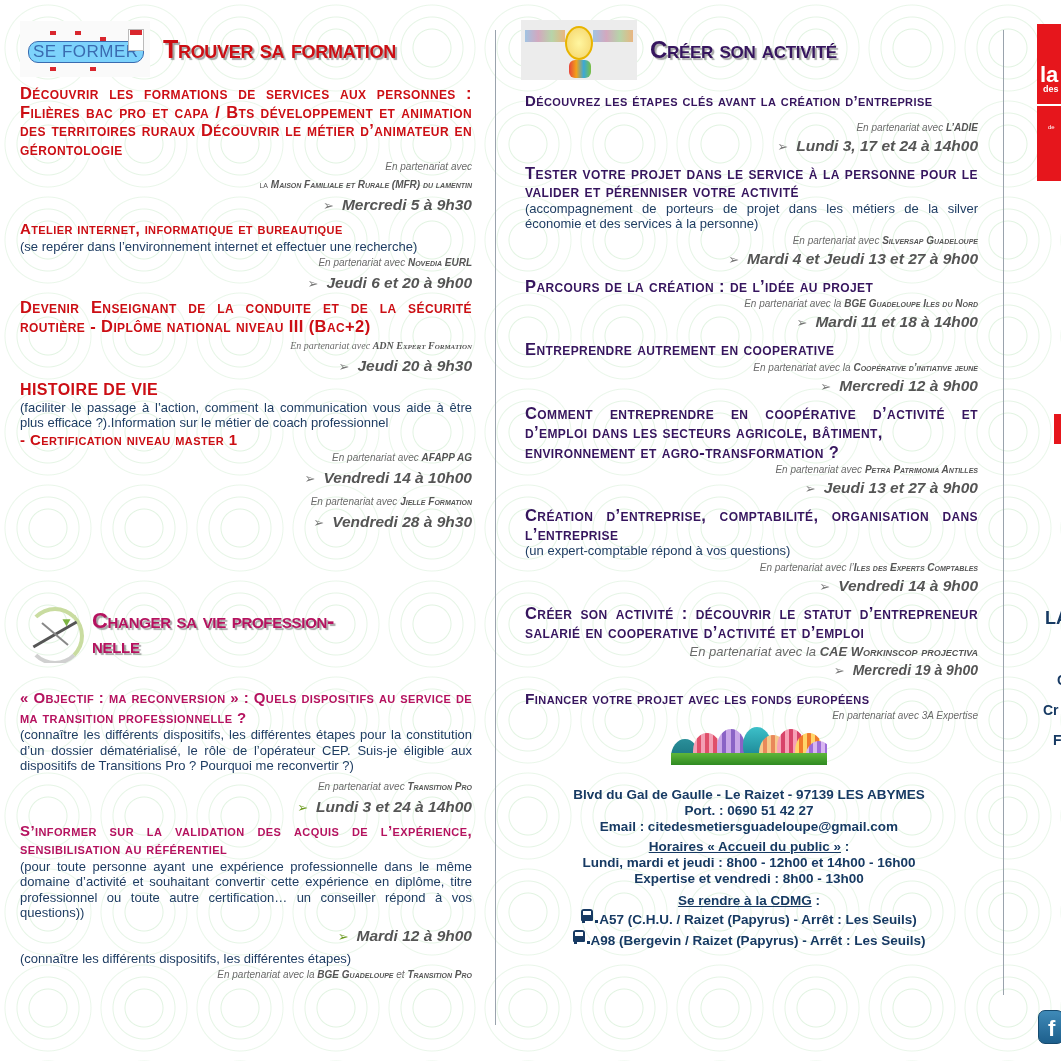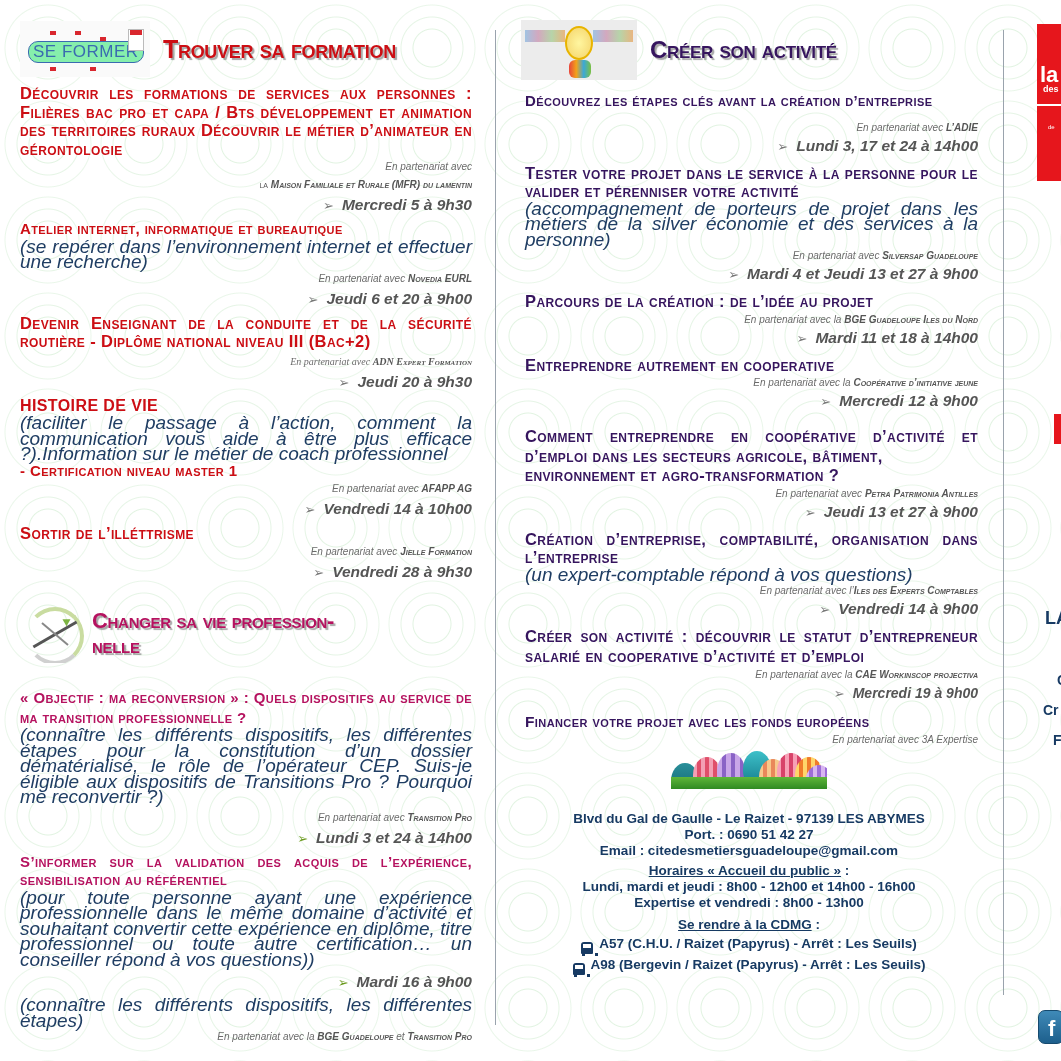--- a/index.html
+++ b/index.html
@@ -31,39 +31,39 @@
     .magenta .section-title, .magenta .item-title { color: #b5125f; }
     .purple .section-title, .purple .item-title { color: #36155e; }
 
     .item { margin-bottom: 4px; }
     .item-title {
       font-weight: bold; font-variant: small-caps; font-size: 16.5px; line-height: 18.5px;
       text-align: justify; letter-spacing: 0.4px;
     }
     .item-title.small { font-size: 15px; }
     .item-desc {
-      font-style: italic; font-size: 19px; line-height: 15.5px; color: #1f3d63; text-align: justify;
+      font-size: 13px; line-height: 15.5px; color: #1f3d63; text-align: justify;
     }
     .partner {
       text-align: right; font-style: italic; font-size: 10px; line-height: 18px; color: #6b6b6b;
     }
     .partner b { font-variant: small-caps; color: #555; font-weight: bold; }
     .date {
       text-align: right; font-style: italic; font-weight: bold; font-size: 15.5px; line-height: 21px; color: #555;
     }
     .date .arrow { font-style: normal; font-weight: normal; color: #777; margin-right: 8px; font-size: 13px; }
     .date .arrow.green { color: #6b9a1e; }
 
     
     #thumb-se-former {
       width: 130px; height: 56px; background: #fafafa;
     }
     #thumb-se-former .label {
       position: absolute; left: 8px; top: 20px; font-size: 17px; color: #3a6bb0; letter-spacing: 0.5px;
-      border: 1.5px solid #3a6bb0; border-radius: 10px; padding: 0 4px; background: #86efac;
+      border: 1.5px solid #3a6bb0; border-radius: 10px; padding: 0 4px; background: #7dd3fc;
     }
     .stick { position: absolute; width: 6px; height: 4px; background: #d9272e; }
     #thumb-bulb { width: 116px; height: 60px; background: #ececec; }
     #thumb-bulb .bulb {
       position: absolute; left: 44px; top: 6px; width: 28px; height: 34px; border-radius: 50%;
       border: 2px solid #e8b400; background: radial-gradient(#fff6a0, #f4d36a);
     }
     #thumb-bulb .splash {
       position: absolute; left: 48px; top: 40px; width: 22px; height: 18px; border-radius: 6px;
       background: linear-gradient(90deg,#e8453c,#f3a21a,#3ba8d8,#7bc043);
@@ -83,21 +83,21 @@
     #thumb-compass .tip { position: absolute; left: 44px; top: 14px; width: 0; height: 0; border-left: 7px solid #7cb342; border-top: 4px solid transparent; border-bottom: 4px solid transparent; transform: rotate(-30deg); }
 
     #eggs {
       position: relative; width: 156px; height: 38px; margin: 2px auto 0; overflow: hidden;
     }
     #eggs .egg { position: absolute; width: 28px; height: 36px; border-radius: 50% 50% 45% 45%; }
     #eggs .grass { position: absolute; left: 0; right: 0; bottom: 0; height: 12px; background: linear-gradient(#5fb63a,#2f8a22); }
 
     .contact { text-align: center; color: #173a63; font-weight: bold; font-size: 13.5px; line-height: 16px; }
     .contact .u { text-decoration: underline; }
-    .bus-line { display: flex; justify-content: center; align-items: flex-end; gap: 6px; line-height: 21px; }
+    .bus-line { display: flex; justify-content: center; align-items: flex-start; gap: 6px; line-height: 21px; }
     .bus-icon { display: inline-block; width: 12px; height: 12px; background: #173a63; border-radius: 3px 3px 1px 1px; position: relative; }
     .bus-icon::before { content: ""; position: absolute; left: 2px; top: 2px; width: 8px; height: 4px; background: #fff; }
     .bus-icon::after { content: ""; position: absolute; left: 1px; bottom: -2px; width: 10px; height: 3px; border-left: 3px solid #173a63; border-right: 3px solid #173a63; }
 
     
     #next-panel { position: absolute; left: 1037px; top: 0; width: 24px; height: 1061px; }
     #red-block { position: absolute; left: 0; top: 24px; width: 24px; height: 157px; background: #e6161c; }
     #red-block .la { position: absolute; left: 3px; top: 38px; color: #fff; font-weight: bold; font-size: 22px; }
     #red-block .des { position: absolute; left: 6px; top: 60px; color: #fff; font-weight: bold; font-size: 9px; }
     #red-block .line { position: absolute; left: 0; top: 80px; width: 24px; height: 2px; background: #fff; }
@@ -156,21 +156,20 @@
 
     <div class="item">
       <div class="item-title" style="font-variant:normal;font-size:16px;">HISTOIRE DE VIE</div>
       <div class="item-desc">(faciliter le passage à l’action, comment la communication vous aide à être plus efficace ?).Information sur le métier de coach professionnel</div>
       <div class="item-title small" style="text-align:left;">- Certification niveau master 1</div>
       <div class="partner"><span>En partenariat avec</span> <b>AFAPP AG</b></div>
       <div class="date"><span class="arrow">➢</span><span>Vendredi 14 à 10h00</span></div>
     </div>
 
     <div class="item">
-      <div class="item-title" style="text-align:left;">Sortir de l’illéttrisme</div>
       <div class="partner"><span>En partenariat avec</span> <b>Jielle Formation</b></div>
       <div class="date"><span class="arrow">➢</span><span>Vendredi 28 à 9h30</span></div>
     </div>
   </div>
 
   <div class="magenta" style="position:absolute;top:600px;left:0;width:452px;">
     <div class="section-head" style="height:66px;">
       <div id="thumb-compass" class="thumb">
         <div class="ring"></div>
         <div class="needle"></div>
@@ -186,21 +185,21 @@
     <div class="item" style="margin-top:22px;">
       <div class="item-title small" style="line-height:19.5px;">« Objectif : ma reconversion » : Quels dispositifs au service de ma transition professionnelle ?</div>
       <div class="item-desc">(connaître les différents dispositifs, les différentes étapes pour la constitution d’un dossier dématérialisé, le rôle de l’opérateur CEP. Suis-je éligible aux dispositifs de Transitions Pro ? Pourquoi me reconvertir ?)</div>
       <div class="partner" style="margin-top:4px;"><span>En partenariat avec</span> <b>Transition Pro</b></div>
       <div class="date"><span class="arrow green">➢</span><span>Lundi 3 et 24 à 14h00</span></div>
     </div>
 
     <div class="item">
       <div class="item-title small">S’informer sur la validation des acquis de l’expérience, sensibilisation au référentiel</div>
       <div class="item-desc">(pour toute personne ayant une expérience professionnelle dans le même domaine d’activité et souhaitant convertir cette expérience en diplôme, titre professionnel ou toute autre certification… un conseiller répond à vos questions))</div>
-      <div class="date" style="margin-top:4px;"><span class="arrow green">➢</span><span>Mardi 16 à 9h00</span></div>
+      <div class="date" style="margin-top:4px;"><span class="arrow green">➢</span><span>Mardi 12 à 9h00</span></div>
     </div>
 
     <div class="item">
       <div class="item-desc">(connaître les différents dispositifs, les différentes étapes)</div>
       <div class="partner"><span>En partenariat avec la</span> <b>BGE Guadeloupe</b> <span>et</span> <b>Transition Pro</b></div>
     </div>
   </div>
 </div>
 
 <div id="col-mid" class="col purple">
@@ -232,37 +231,37 @@
     <div class="partner"><span>En partenariat avec la</span> <b>BGE Guadeloupe Iles du Nord</b></div>
     <div class="date" style="line-height:18px;"><span class="arrow">➢</span><span>Mardi 11 et 18 à 14h00</span></div>
   </div>
 
   <div class="item" style="margin-left:5px;margin-top:8px;">
     <div class="item-title" style="text-align:left;">Entreprendre autrement en cooperative</div>
     <div class="partner"><span>En partenariat avec la</span> <b>Coopérative d’initiative jeune</b></div>
     <div class="date" style="line-height:18px;"><span class="arrow">➢</span><span>Mercredi 12 à 9h00</span></div>
   </div>
 
-  <div class="item" style="margin-left:5px;margin-top:16px;">
+  <div class="item" style="margin-left:5px;margin-top:8px;">
     <div class="item-title" style="line-height:19.5px;">Comment entreprendre en coopérative d’activité et d’emploi dans les secteurs agricole, bâtiment,</div>
     <div class="item-title" style="text-align:left;">environnement et agro-transformation ?</div>
     <div class="partner"><span>En partenariat avec</span> <b>Petra Patrimonia Antilles</b></div>
     <div class="date" style="line-height:18px;"><span class="arrow">➢</span><span>Jeudi 13 et 27 à 9h00</span></div>
   </div>
 
   <div class="item" style="margin-left:5px;margin-top:8px;">
     <div class="item-title">Création d’entreprise, comptabilité, organisation dans l’entreprise</div>
     <div class="item-desc">(un expert-comptable répond à vos questions)</div>
     <div class="partner"><span>En partenariat avec l’</span><b>Iles des Experts Comptables</b></div>
     <div class="date" style="line-height:18px;"><span class="arrow">➢</span><span>Vendredi 14 à 9h00</span></div>
   </div>
 
   <div class="item" style="margin-left:5px;margin-top:8px;">
     <div class="item-title" style="line-height:19.5px;">Créer son activité : découvrir le statut d’entrepreneur salarié en cooperative d’activité et d’emploi</div>
-    <div class="partner" style="font-size:10px;text-align:right;"><span>En partenariat avec la</span> <b>CAE Workinscop projectiva</b></div>
+    <div class="partner" style="font-size:13px;text-align:right;"><span>En partenariat avec la</span> <b>CAE Workinscop projectiva</b></div>
     <div class="date" style="font-size:14px;line-height:18px;"><span class="arrow">➢</span><span>Mercredi 19 à 9h00</span></div>
   </div>
 
   <div class="item" style="margin-left:5px;margin-top:10px;">
     <div class="item-title" style="text-align:left;font-size:15.5px;">Financer votre projet avec les fonds européens</div>
     <div class="partner" style="line-height:15px;">En partenariat avec 3A Expertise</div>
   </div>
 
   <div id="eggs">
     <div class="egg" style="left:0;top:12px;background:linear-gradient(#2a8f9a,#0d5f6a);"></div>

